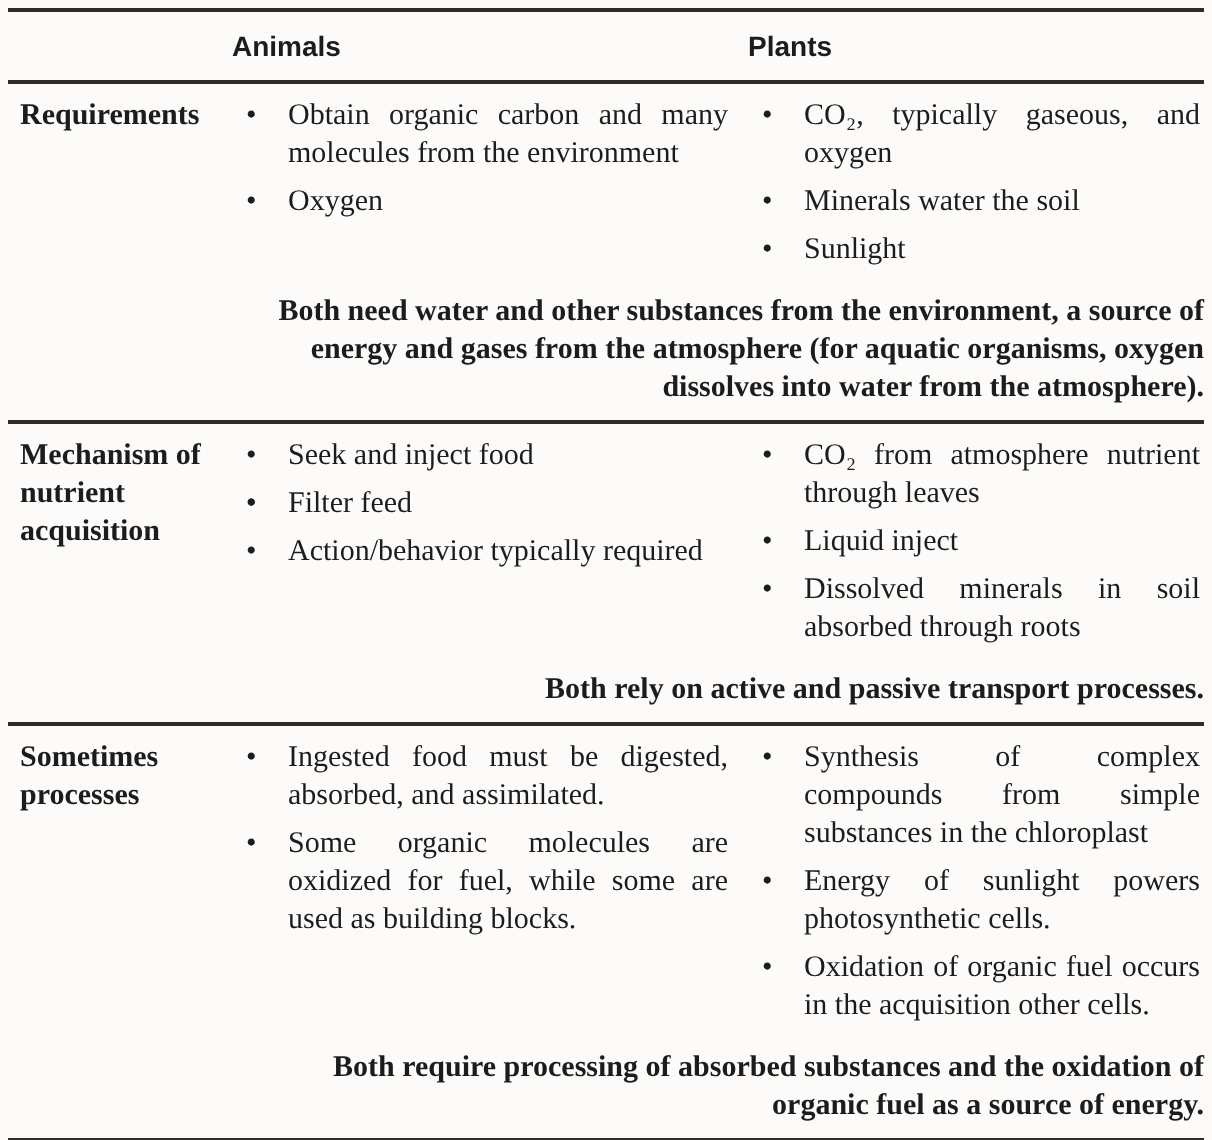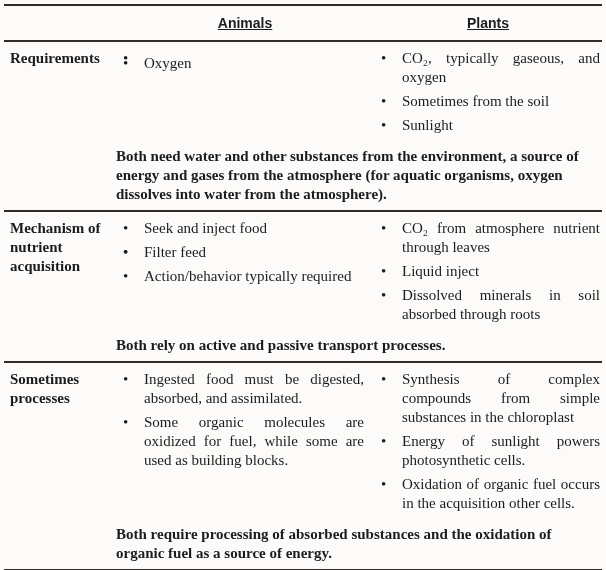--- a/index.html
+++ b/index.html
@@ -29,22 +29,20 @@
 
   .header-row{
     display:flex;
     align-items:center;
     padding:8px 0 7px 0;
   }
   .col-label-spacer{width:112px;flex:0 0 112px;}
   .col-head{
     font-family:"Liberation Sans","DejaVu Sans",sans-serif;
     font-weight:bold;font-size:14px;
-    text-align:center;
-    text-decoration:underline;
   }
   .col-head.animals{width:258px;flex:0 0 258px;}
   .col-head.plants{width:228px;flex:0 0 228px;}
 
   .row-grid{
     display:flex;
     padding-top:7px;
   }
   .row-label{
     width:112px;flex:0 0 112px;
@@ -63,21 +61,21 @@
     padding-left:28px;
     text-align:justify;
     margin-bottom:5px;
   }
   .bullet-item .bullet-marker{
     position:absolute;left:7px;top:0;
   }
   .row-note{
     margin:7px 0 6px 112px;
     font-weight:bold;
-    text-align:left;
+    text-align:right;
     line-height:19px;
   }
 </style>
 </head>
 <body>
 
 <div class="page">
   <div class="rule top-rule"></div>
 
   <div class="header-row">
@@ -86,26 +84,26 @@
     <div class="col-head plants">Plants</div>
   </div>
 
   <div class="rule header-rule"></div>
 
   <div id="rows">
   <section class="row-section">
     <div class="row-grid">
       <div class="row-label">Requirements</div>
       <ul class="cell animals-cell">
-            <li class="bullet-item"><span class="bullet-marker">•</span></li>
+            <li class="bullet-item"><span class="bullet-marker">•</span><span class="bullet-text">Obtain organic carbon and many molecules from the environment</span></li>
             <li class="bullet-item"><span class="bullet-marker">•</span><span class="bullet-text">Oxygen</span></li>
           </ul>
       <ul class="cell plants-cell">
             <li class="bullet-item"><span class="bullet-marker">•</span><span class="bullet-text">CO₂, typically gaseous, and oxygen</span></li>
-            <li class="bullet-item"><span class="bullet-marker">•</span><span class="bullet-text">Sometimes from the soil</span></li>
+            <li class="bullet-item"><span class="bullet-marker">•</span><span class="bullet-text">Minerals water the soil</span></li>
             <li class="bullet-item"><span class="bullet-marker">•</span><span class="bullet-text">Sunlight</span></li>
           </ul>
     </div>
     <p class="row-note">Both need water and other substances from the environment, a source of energy and gases from the atmosphere (for aquatic organisms, oxygen dissolves into water from the atmosphere).</p>
     <div class="rule section-rule"></div>
   </section>
 
   <section class="row-section">
     <div class="row-grid">
       <div class="row-label">Mechanism of nutrient acquisition</div>

